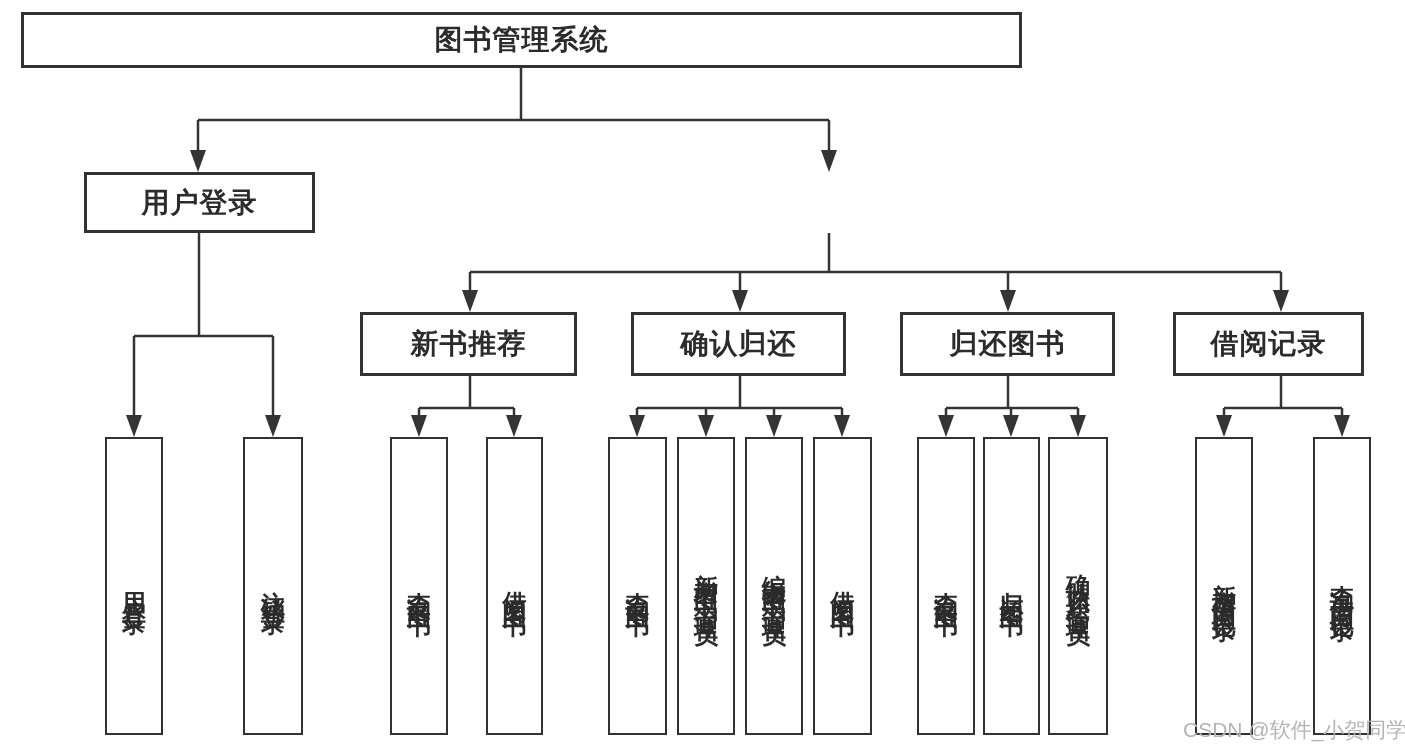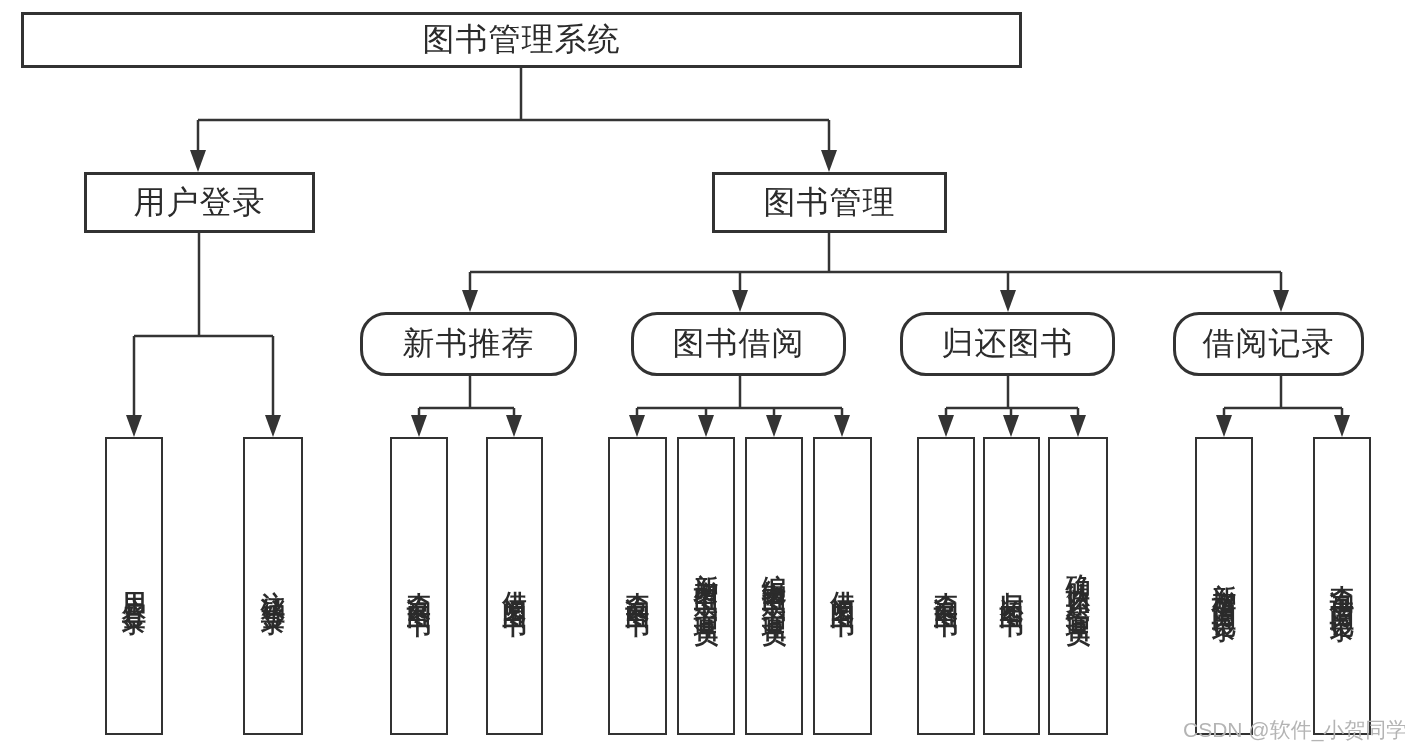--- a/index.html
+++ b/index.html
@@ -22,29 +22,29 @@
     box-sizing: border-box;
     background: #ffffff;
     border: 3px solid #323232;
     display: flex;
     align-items: center;
     justify-content: center;
     color: #2b2b2b;
     z-index: 2;
   }
   .h-label {
-    font-size: 32px;
-    font-weight: 400;
+    font-size: 28px;
+    font-weight: 700;
     letter-spacing: 1px;
     white-space: nowrap;
   }
   .root  { left: 21px;  top: 12px;  width: 1001px; height: 56px; }
   .lvl2a { left: 84px;  top: 172px; width: 231px;  height: 61px; }
   .lvl2b { left: 712px; top: 172px; width: 235px;  height: 61px; }
-  .lvl3  { top: 312px; height: 64px; border-radius: 26px; }
+  .lvl3  { top: 312px; height: 64px; }
   .l3a { left: 360px;  width: 217px; }
   .l3b { left: 631px;  width: 215px; }
   .l3c { left: 900px;  width: 215px; }
   .l3d { left: 1173px; width: 191px; }
   .leaf {
     top: 437px;
     height: 298px;
     border-width: 2.5px;
   }
   .v-label {
@@ -163,29 +163,26 @@
     </g>
   </svg>
 
   <div class="node root">
     <span class="h-label">图书管理系统</span>
   </div>
 
   <div class="node lvl2a">
     <span class="h-label">用户登录</span>
   </div>
-  <div class="node lvl2b">
-    <span class="h-label">图书管理</span>
-  </div>
 
   <div class="node lvl3 l3a">
     <span class="h-label">新书推荐</span>
   </div>
   <div class="node lvl3 l3b">
-    <span class="h-label">图书借阅</span>
+    <span class="h-label">确认归还</span>
   </div>
   <div class="node lvl3 l3c">
     <span class="h-label">归还图书</span>
   </div>
   <div class="node lvl3 l3d">
     <span class="h-label">借阅记录</span>
   </div>
 
   <div class="node leaf lf0">
     <span class="v-label">用户登录</span>

